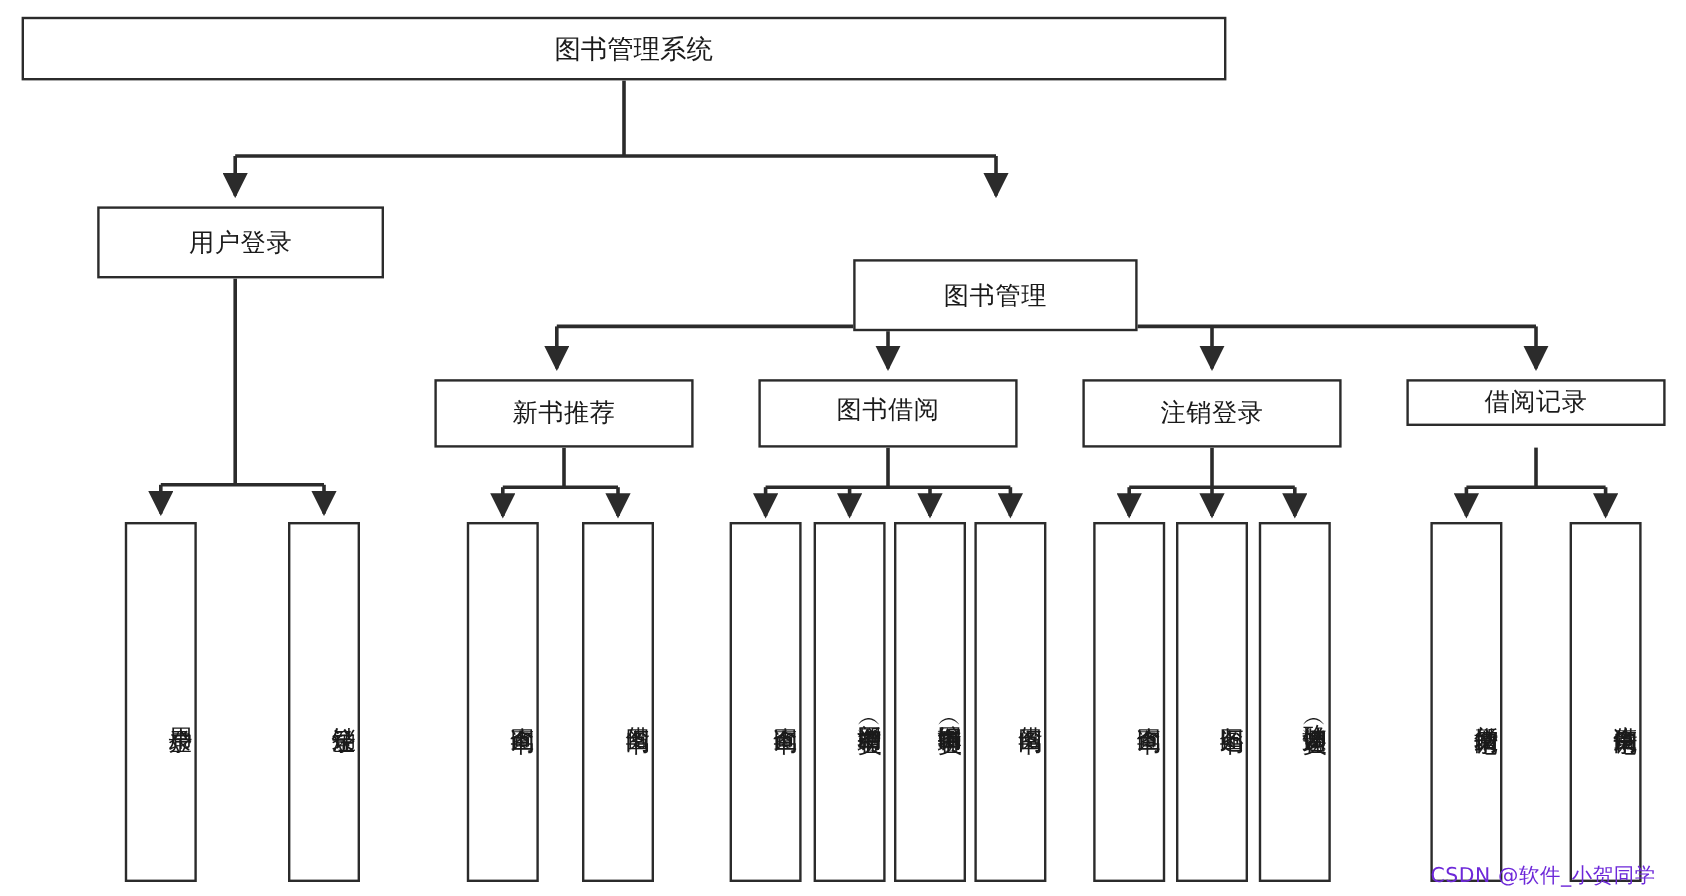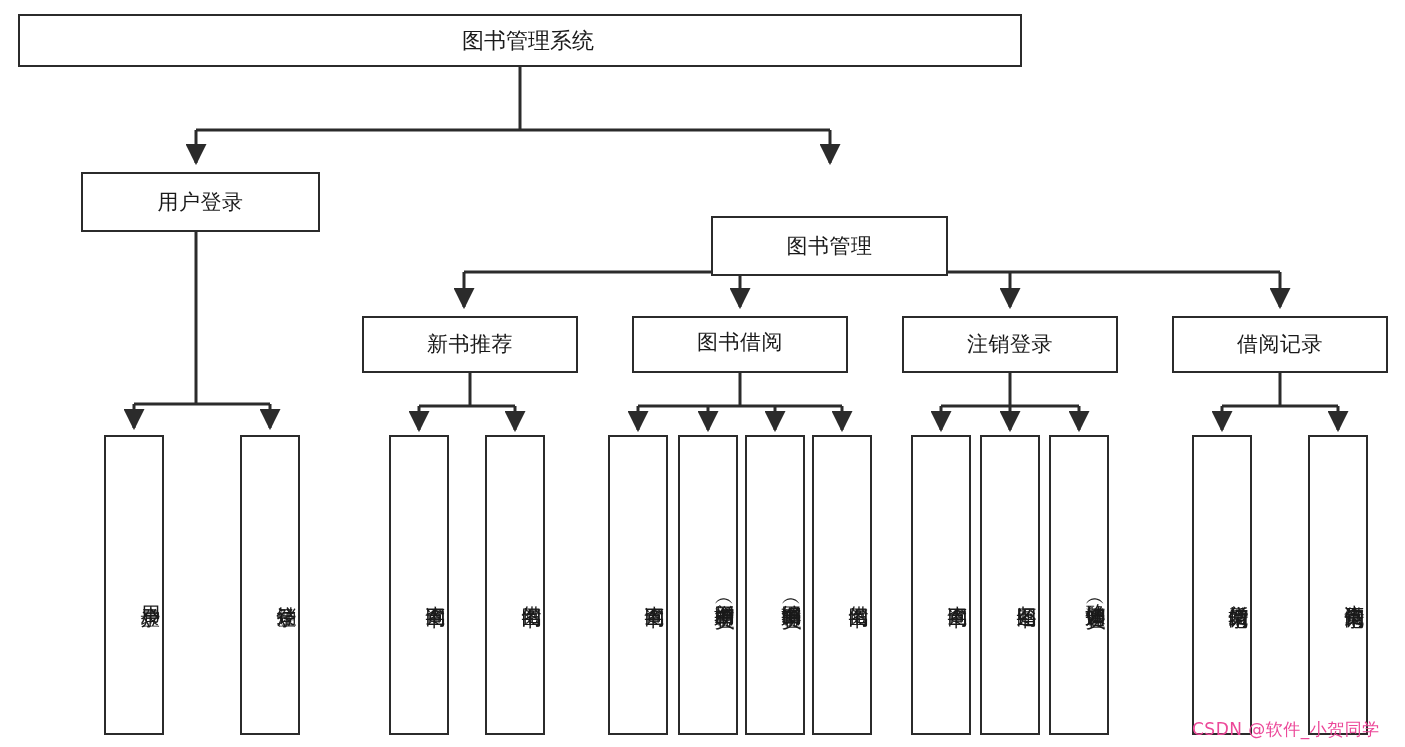--- a/index.html
+++ b/index.html
@@ -57,21 +57,21 @@
   }
   .vert-inner {
     writing-mode: vertical-rl;
     text-orientation: upright;
     white-space: normal;
     text-align: left;
   }
   .watermark {
     position: absolute;
     font-size: 17px;
-    color: #ec4899;
+    color: #6d28d9;
     letter-spacing: 0.5px;
     white-space: nowrap;
   }
 </style>
 </head>
 <body>
 
 <div id="canvas">
 
   <svg id="wires" viewBox="0 0 1405 747">
@@ -125,21 +125,21 @@
   </svg>
 
   <div class="node root" style="left:18px; top:14px; width:1004px; height:53px;">图书管理系统</div>
 
   <div class="node horiz" style="left:81px; top:172px; width:239px; height:60px;">用户登录</div>
   <div class="node horiz" style="left:711px; top:172px; width:237px; height:60px;margin-top:44px;">图书管理</div>
 
   <div class="node horiz" style="left:362px; top:316px; width:216px; height:57px;">新书推荐</div>
   <div class="node horiz" style="left:632px; top:316px; width:216px; height:57px;font-family:Liberation Mono, monospace;">图书借阅</div>
   <div class="node horiz" style="left:902px; top:316px; width:216px; height:57px;">注销登录</div>
-  <div class="node horiz" style="left:1172px; top:316px; width:216px; height:57px;">借阅记录</div>
+  <div class="node horiz" style="left:1172px; top:316px; width:216px; height:39px;">借阅记录</div>
 
   <div class="node vert" style="left:104px; top:435px; width:60px; height:300px;">
     <span class="vert-inner">用户登录</span>
   </div>
   <div class="node vert" style="left:240px; top:435px; width:60px; height:300px;">
     <span class="vert-inner">注销登录</span>
   </div>
 
   <div class="node vert" style="left:389px; top:435px; width:60px; height:300px;">
     <span class="vert-inner">查询图书</span>

